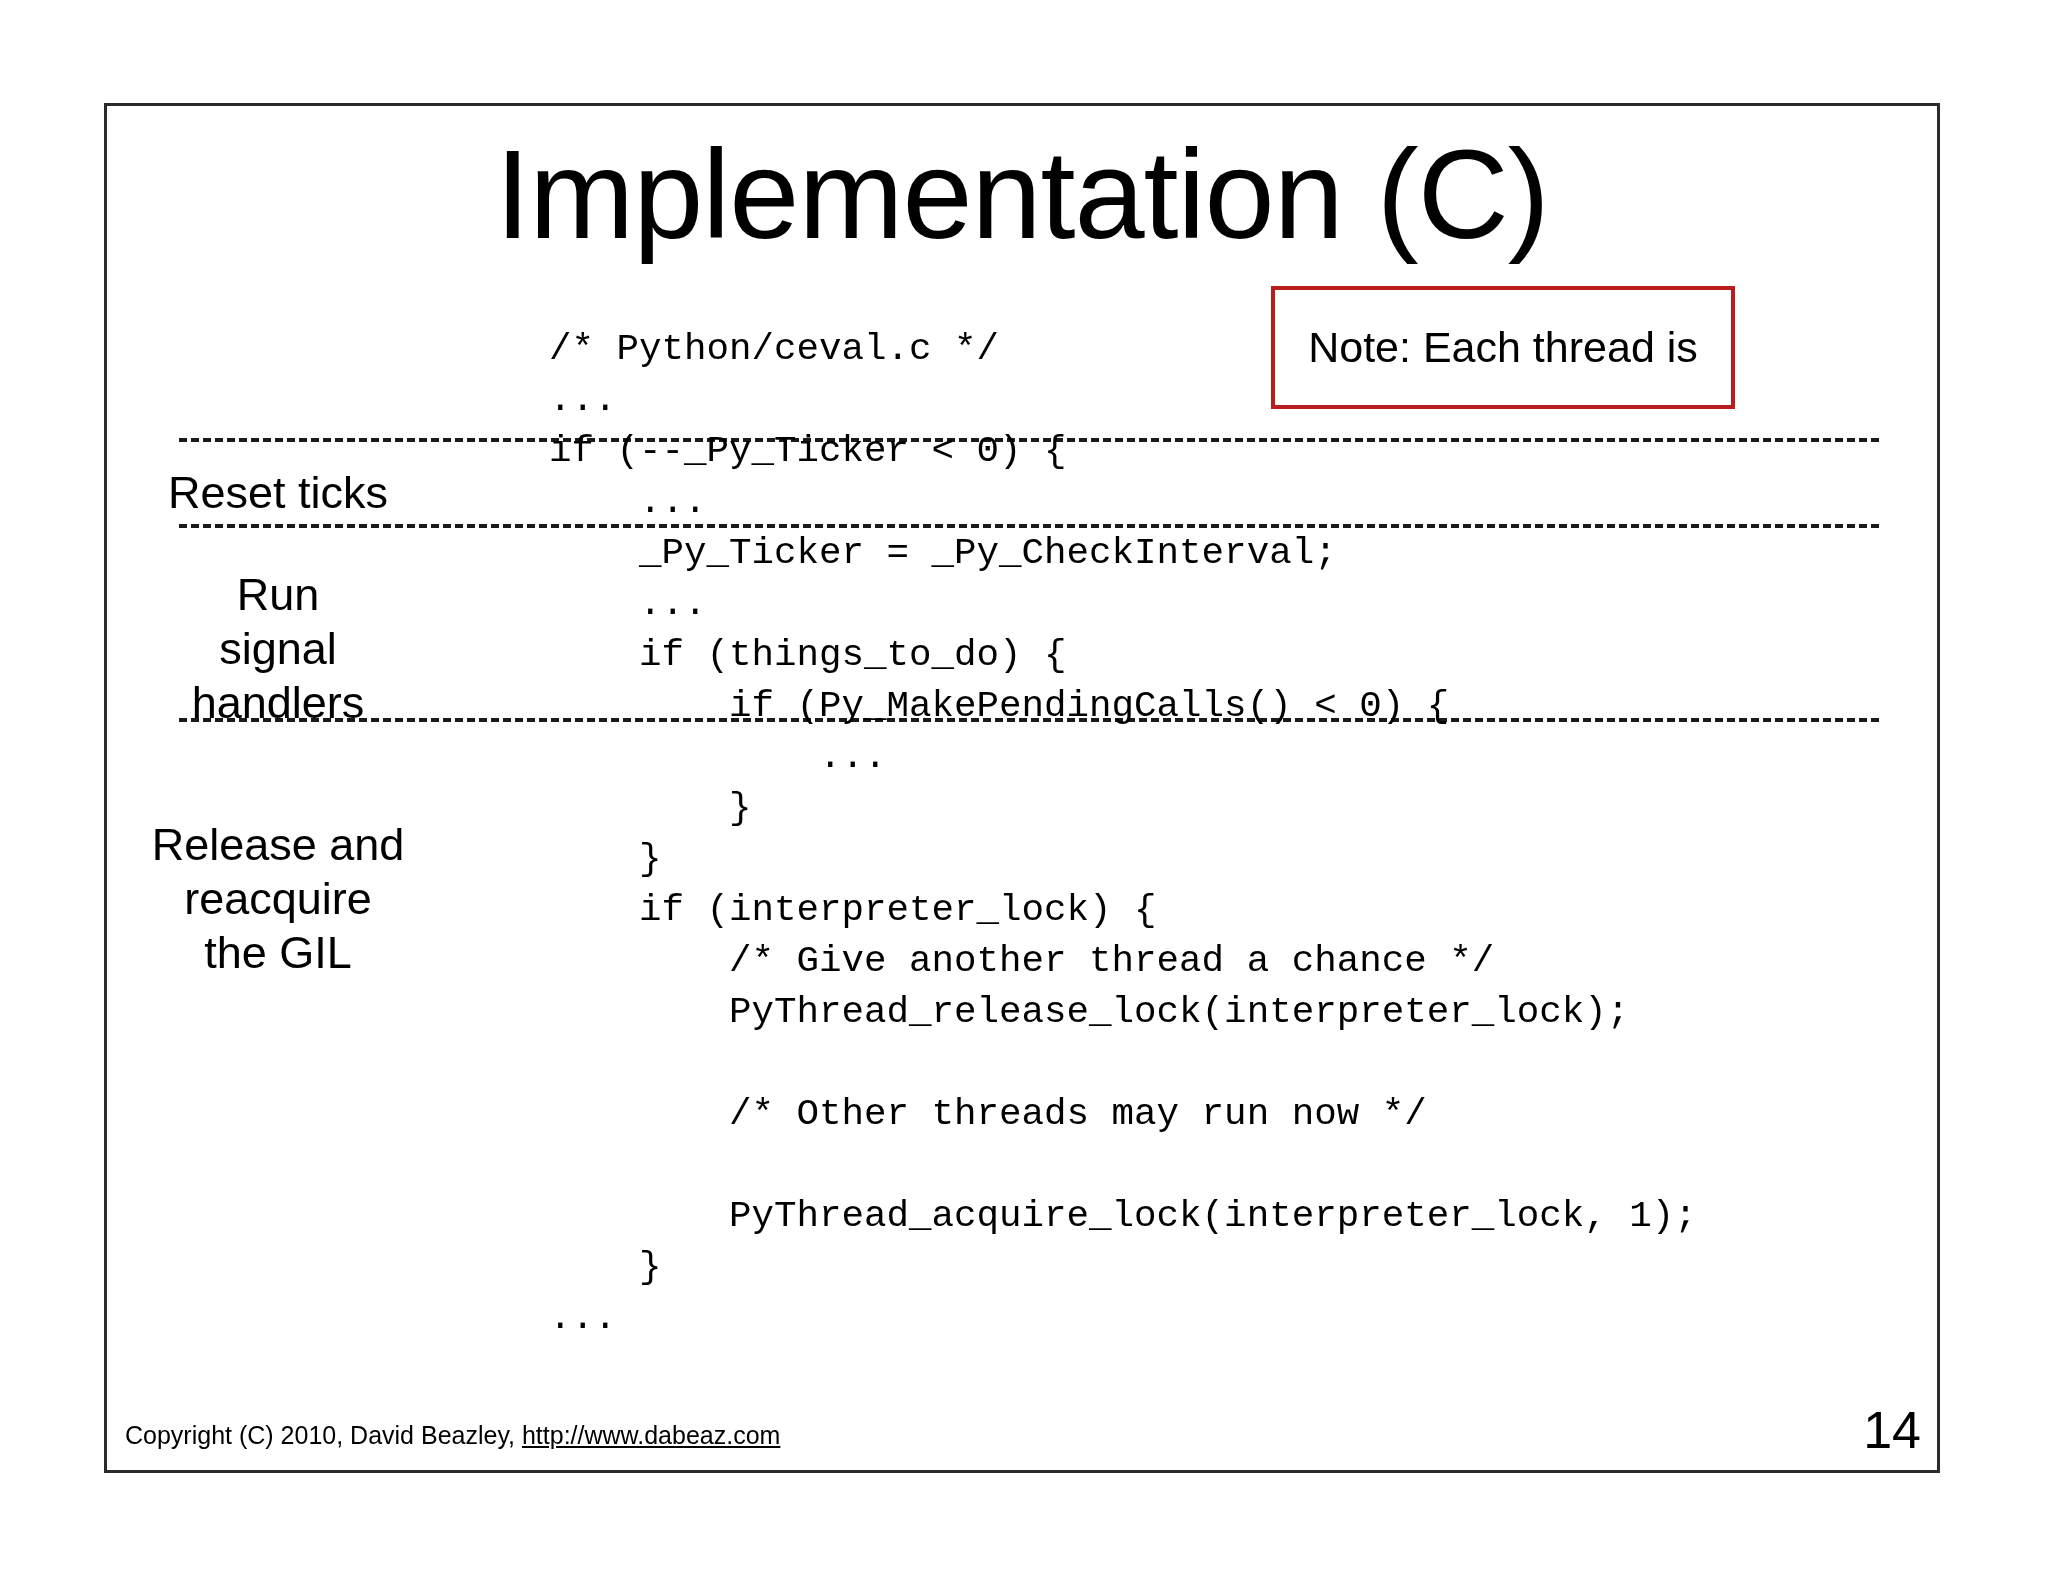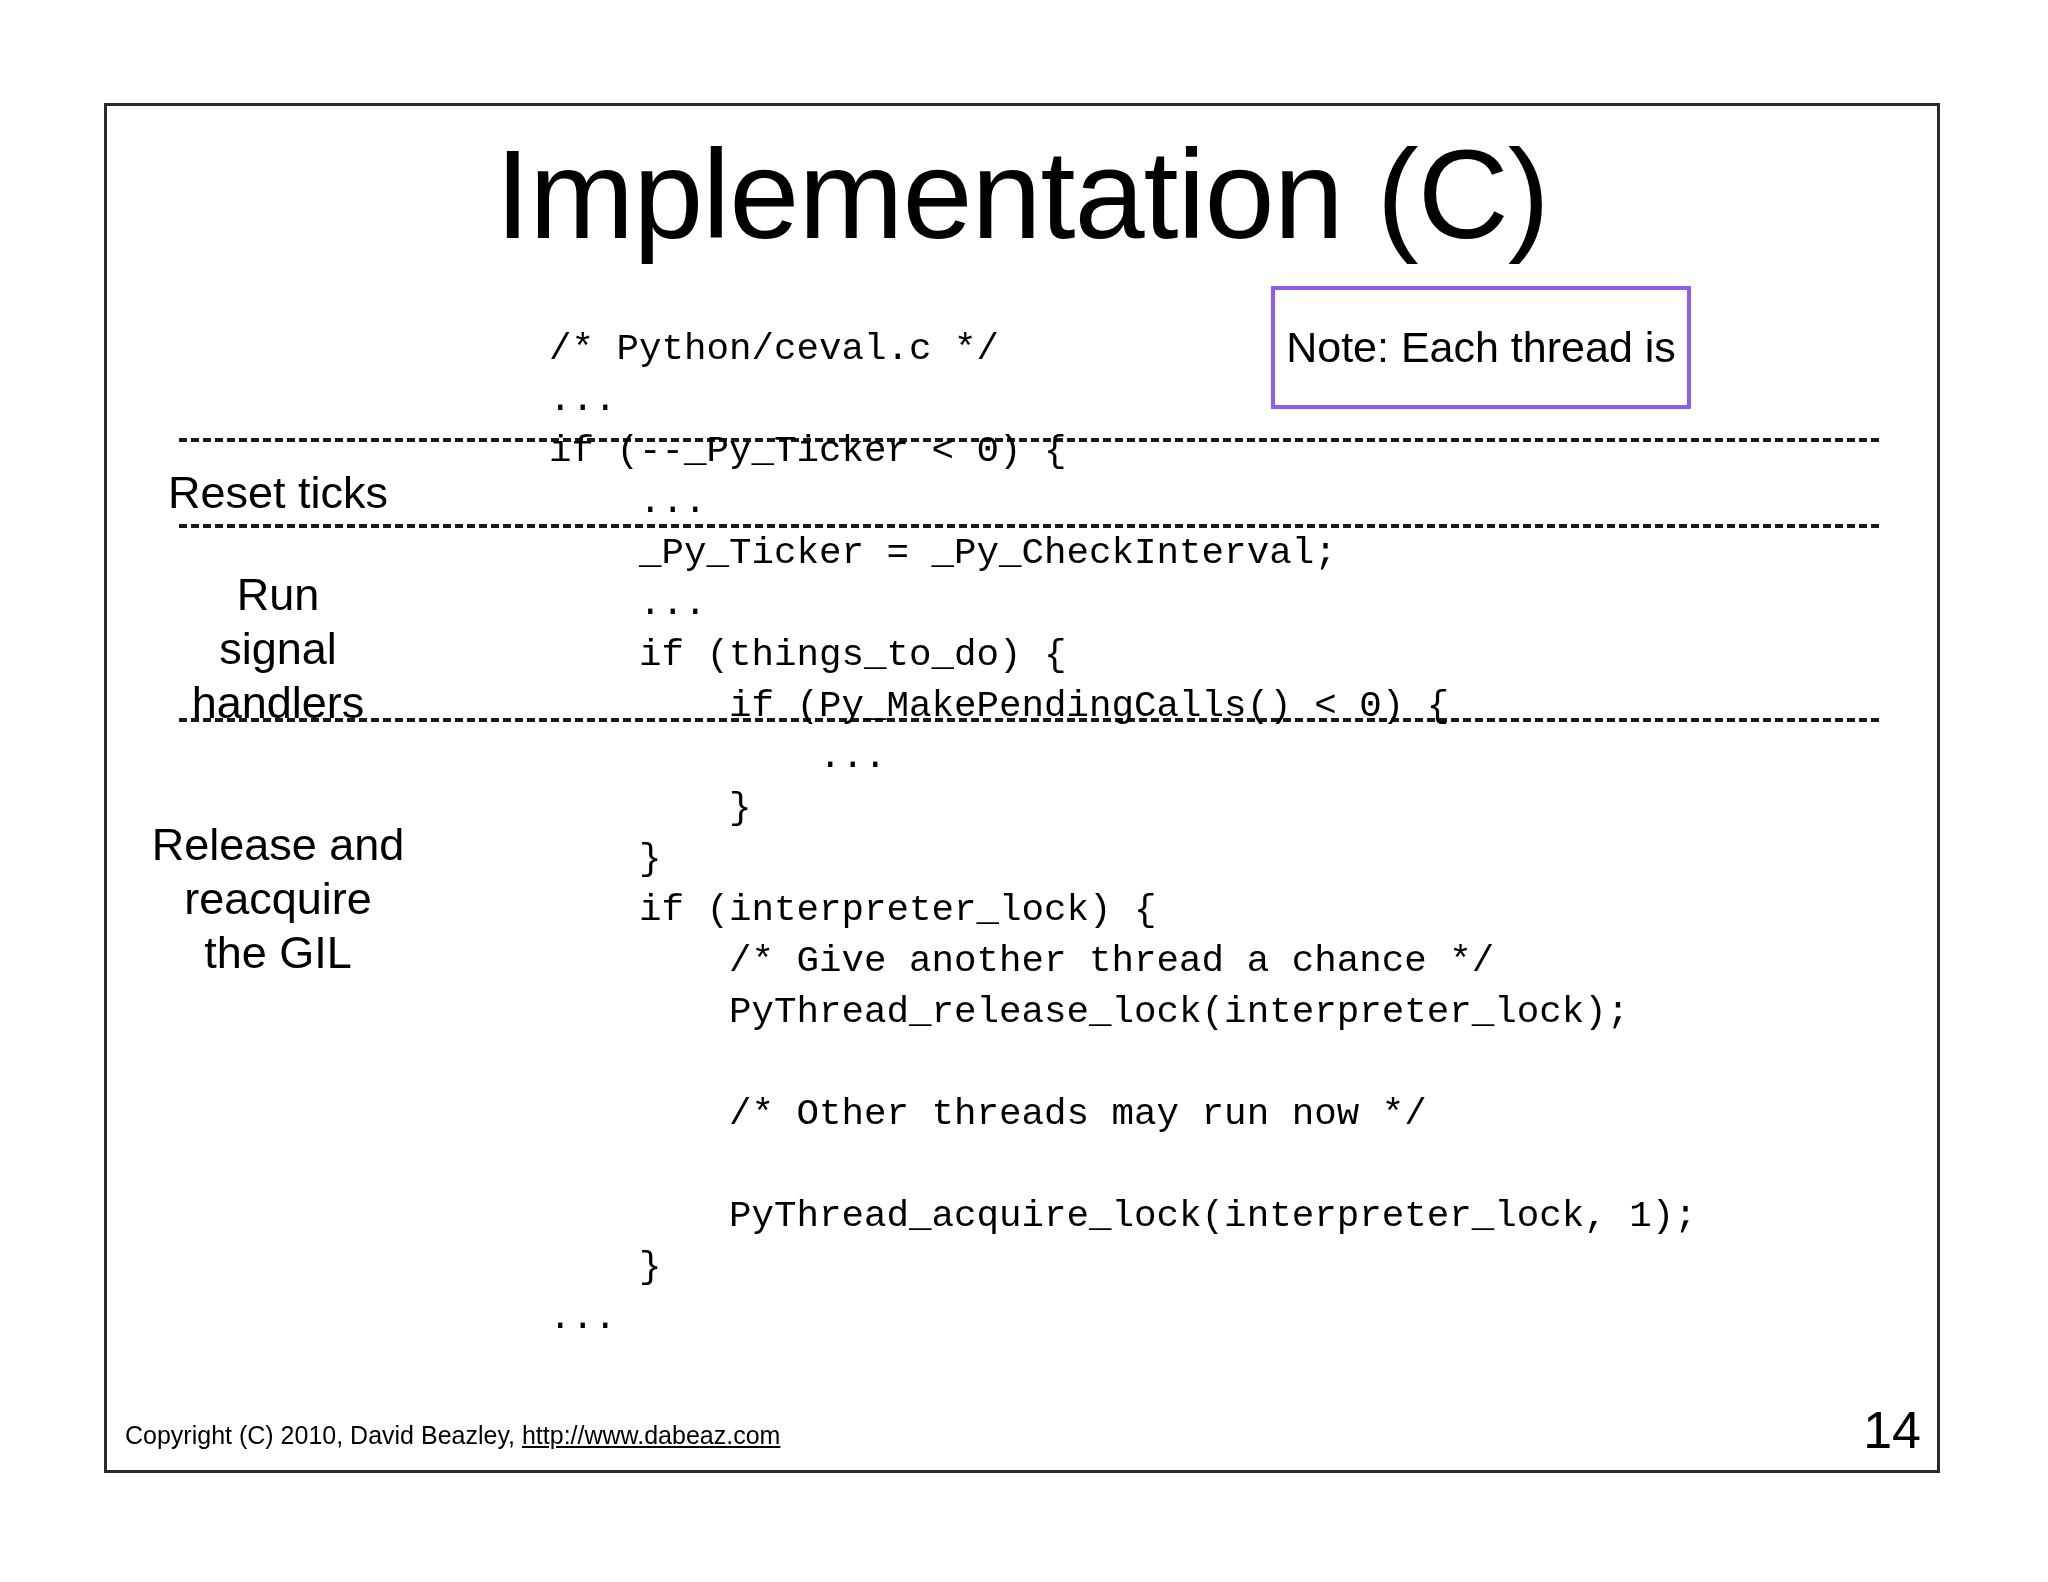--- a/index.html
+++ b/index.html
@@ -38,23 +38,23 @@
     font-weight: 400;
     letter-spacing: -1px;
     font-family: "Liberation Sans", sans-serif;
   }
 
   
   #note-box {
     position: absolute;
     left: 1164px;
     top: 180px;
-    width: 420px;
+    width: 464px;
     height: 123px;
-    border: 4px solid #8b5cf6;
+    border: 4px solid #b91c1c;
     box-sizing: border-box;
     display: flex;
     flex-direction: column;
     align-items: center;
     justify-content: center;
     padding: 10px 8px;
   }
   #note-box .note-line {
     font-size: 43px;
     line-height: 1.22;

